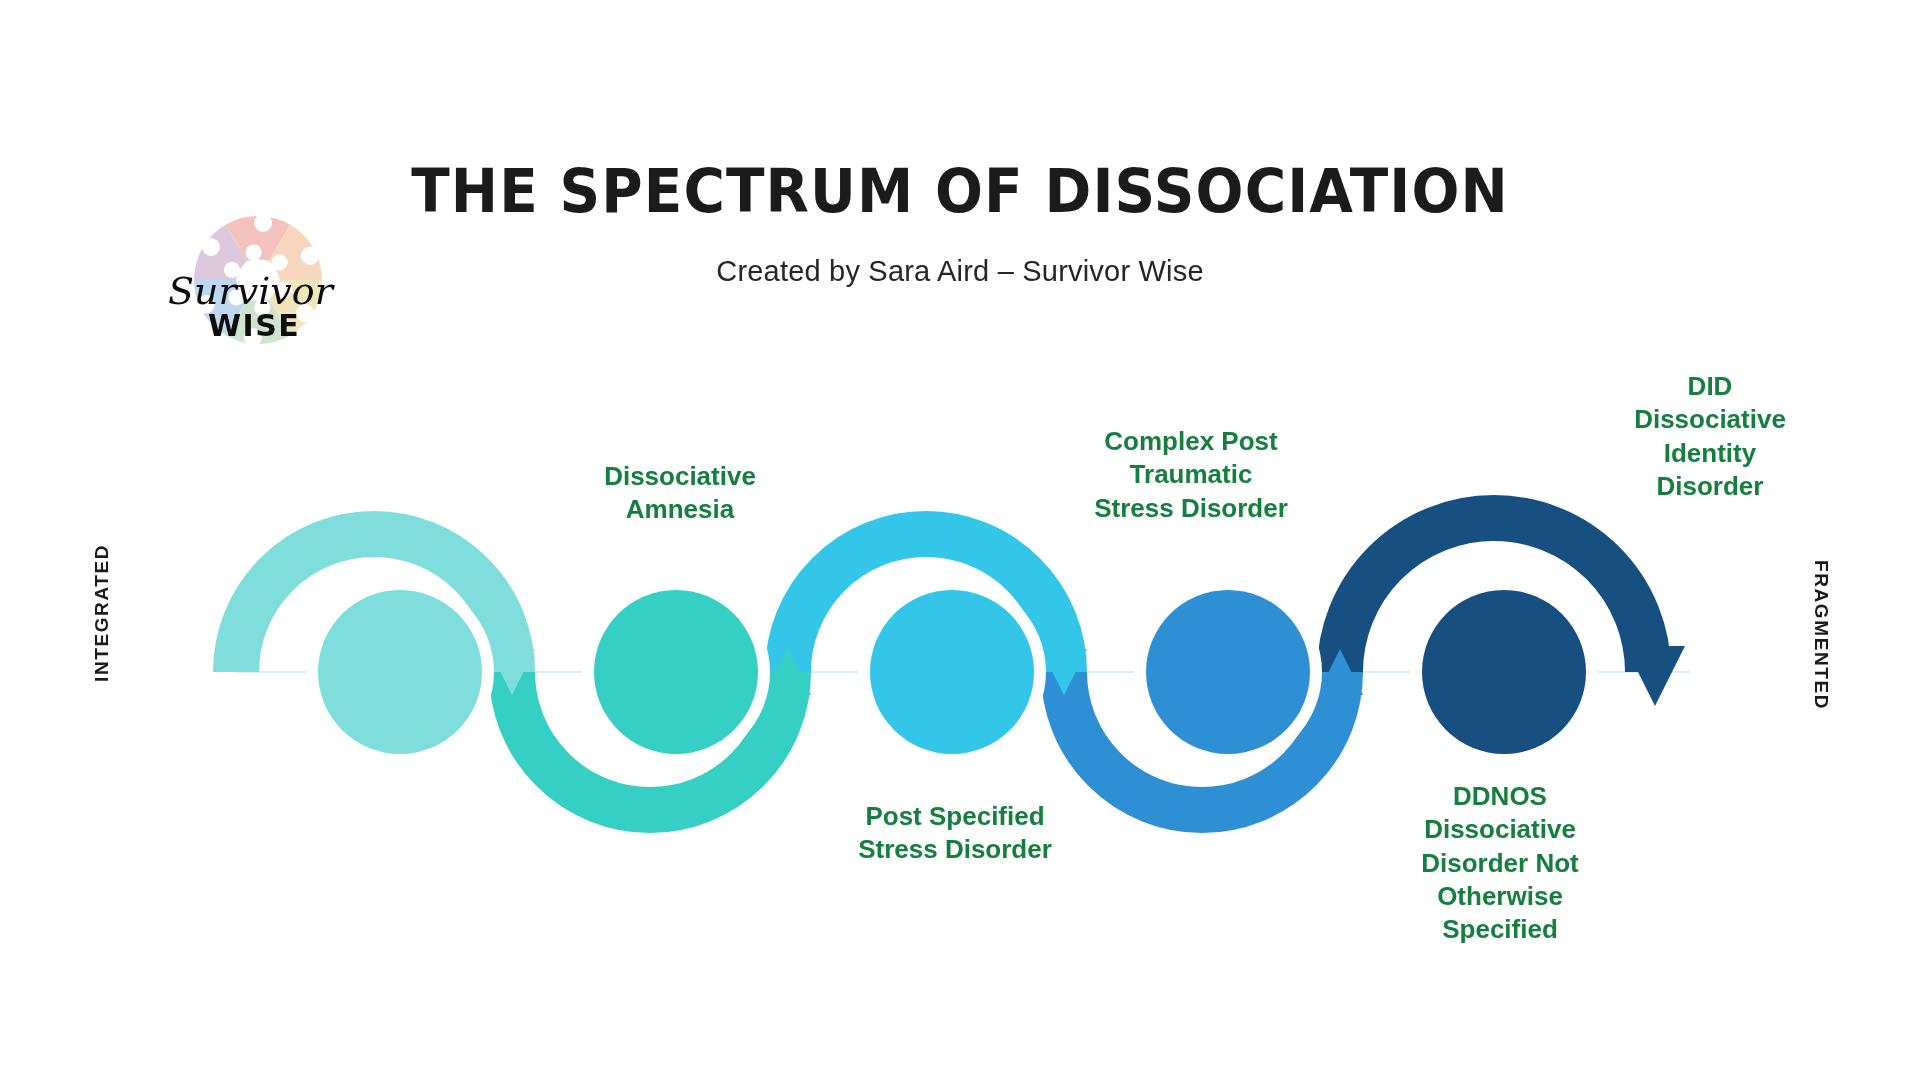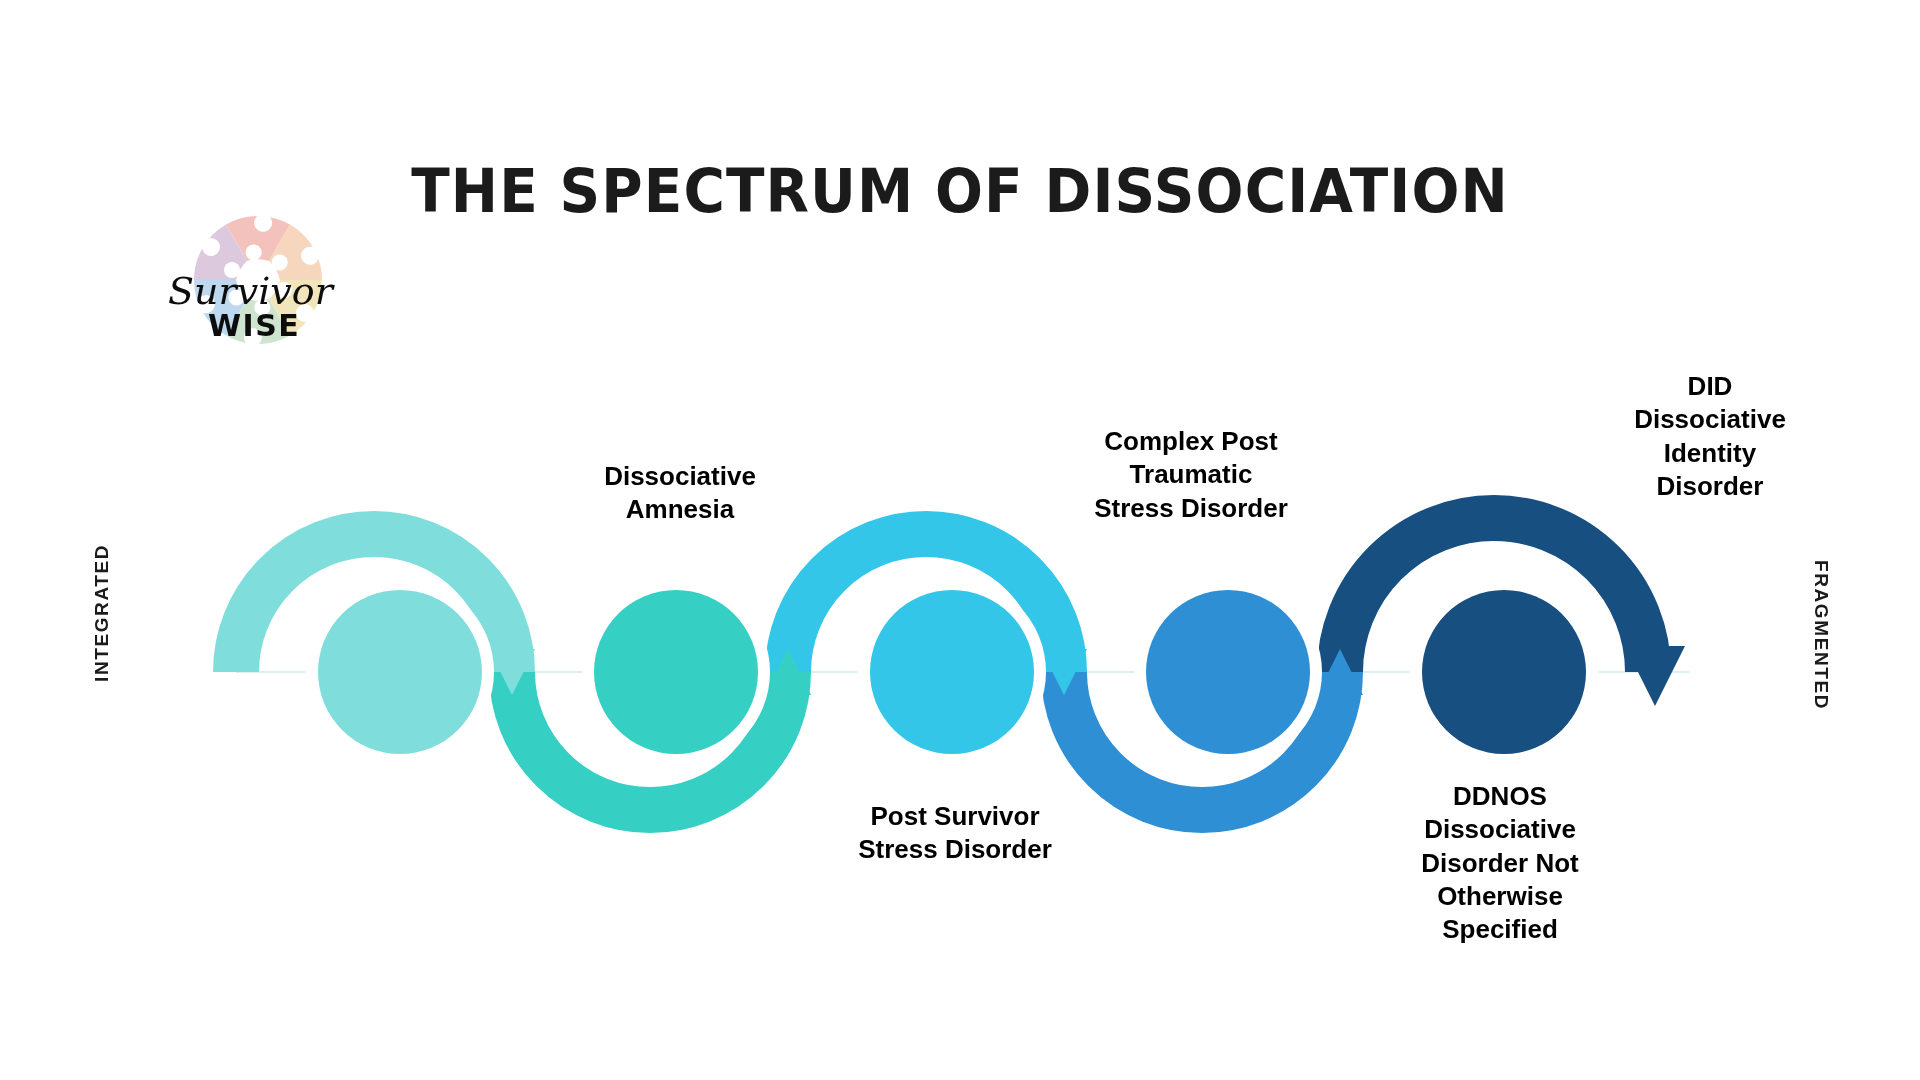--- a/index.html
+++ b/index.html
@@ -65,21 +65,21 @@
   }
 
   
   #wave{position:absolute;left:0;top:0;width:1920px;height:1080px;}
 
   
   .cap{
     position:absolute;
     text-align:center;
     font-weight:bold;
-    color:#000000;
+    color:#15803d;
     font-size:26px;
     line-height:1.28;
     font-family:"Liberation Sans", sans-serif;
     white-space:pre-line;
   }
 </style>
 </head>
 <body>
 
 <div id="canvas">
@@ -119,20 +119,21 @@
         </g>
       </g>
 
       <text x="18" y="92" font-family="DejaVu Serif, serif" font-size="38" font-style="italic" fill="#0d0d0d">Survivor</text>
 
       <text x="58" y="124" font-family="DejaVu Sans, sans-serif" font-size="30" font-weight="bold" letter-spacing="1.5" fill="#0d0d0d">WISE</text>
     </svg>
   </div>
 
   <div class="title">THE SPECTRUM OF DISSOCIATION</div>
+  <div class="subtitle">Created by Sara Aird – Survivor Wise</div>
 
   <div class="vlabel left">INTEGRATED</div>
   <div class="vlabel right">FRAGMENTED</div>
 
   <svg id="wave" viewBox="0 0 1920 1080" xmlns="http://www.w3.org/2000/svg">
 
     <line x1="236" y1="672" x2="1690" y2="672" stroke="#dbeef2" stroke-width="2"></line>
 
     <g fill="none" stroke-linecap="butt" stroke-width="46">
 
@@ -174,21 +175,21 @@
       <circle cx="952" cy="672" r="82" fill="#34C6E8"></circle>
       <circle cx="1228" cy="672" r="82" fill="#2E8FD4"></circle>
       <circle cx="1504" cy="672" r="82" fill="#164F80"></circle>
     </g>
   </svg>
 
 
   <div class="cap" style="left:520px;top:460px;width:320px;">Dissociative
 Amnesia</div>
 
-  <div class="cap" style="left:795px;top:800px;width:320px;">Post Survivor
+  <div class="cap" style="left:795px;top:800px;width:320px;">Post Specified
 Stress Disorder</div>
 
   <div class="cap" style="left:1031px;top:425px;width:320px;">Complex Post
 Traumatic
 Stress Disorder</div>
 
   <div class="cap" style="left:1560px;top:370px;width:300px;">DID
 Dissociative
 Identity
 Disorder</div>

